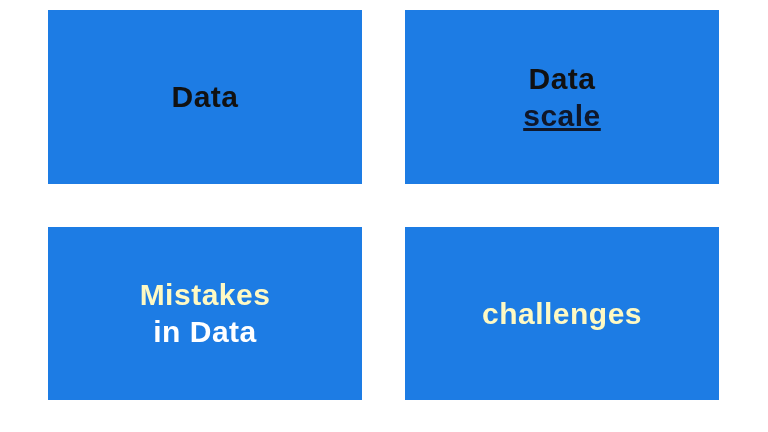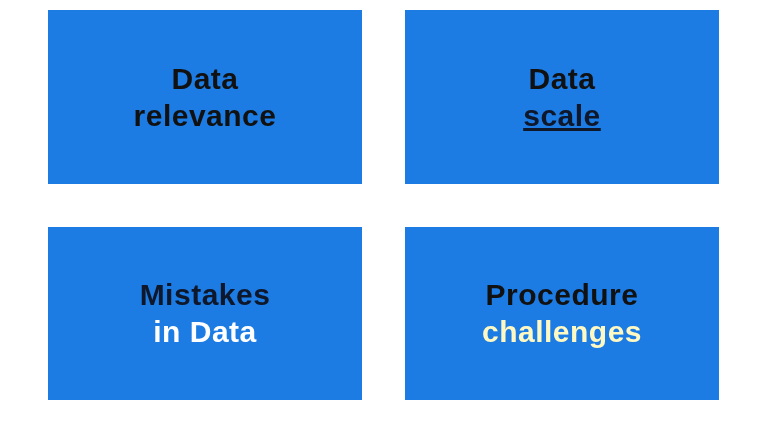--- a/index.html
+++ b/index.html
@@ -45,32 +45,30 @@
 </style>
 </head>
 <body>
 
 <div class="slide" style="background: rgb(255, 255, 255);">
 
   <div class="grid">
 
     <div class="box" style="background: rgb(29, 124, 228);">
       <span class="line" style="color: rgb(17, 17, 17);">Data</span>
-      <span class="line" style="color: rgb(17, 17, 17);">relevance</span>
     </div>
 
     <div class="box" style="background: rgb(29, 124, 228);">
       <span class="line" style="color: rgb(17, 17, 17);">Data</span>
       <span class="line" style="color: #0f172a; text-decoration: underline;">scale</span>
     </div>
 
     <div class="box" style="background: rgb(29, 124, 228);">
-      <span class="line" style="color: #0f172a;">Mistakes</span>
+      <span class="line" style="color: #fef9c3;">Mistakes</span>
       <span class="line" style="color: #ffffff;">in Data</span>
     </div>
 
     <div class="box" style="background: rgb(29, 124, 228);">
-      <span class="line" style="color: rgb(17, 17, 17);">Procedure</span>
       <span class="line" style="color: #fef9c3;">challenges</span>
     </div>
 
   </div>
 </div>
 
 </body></html>

